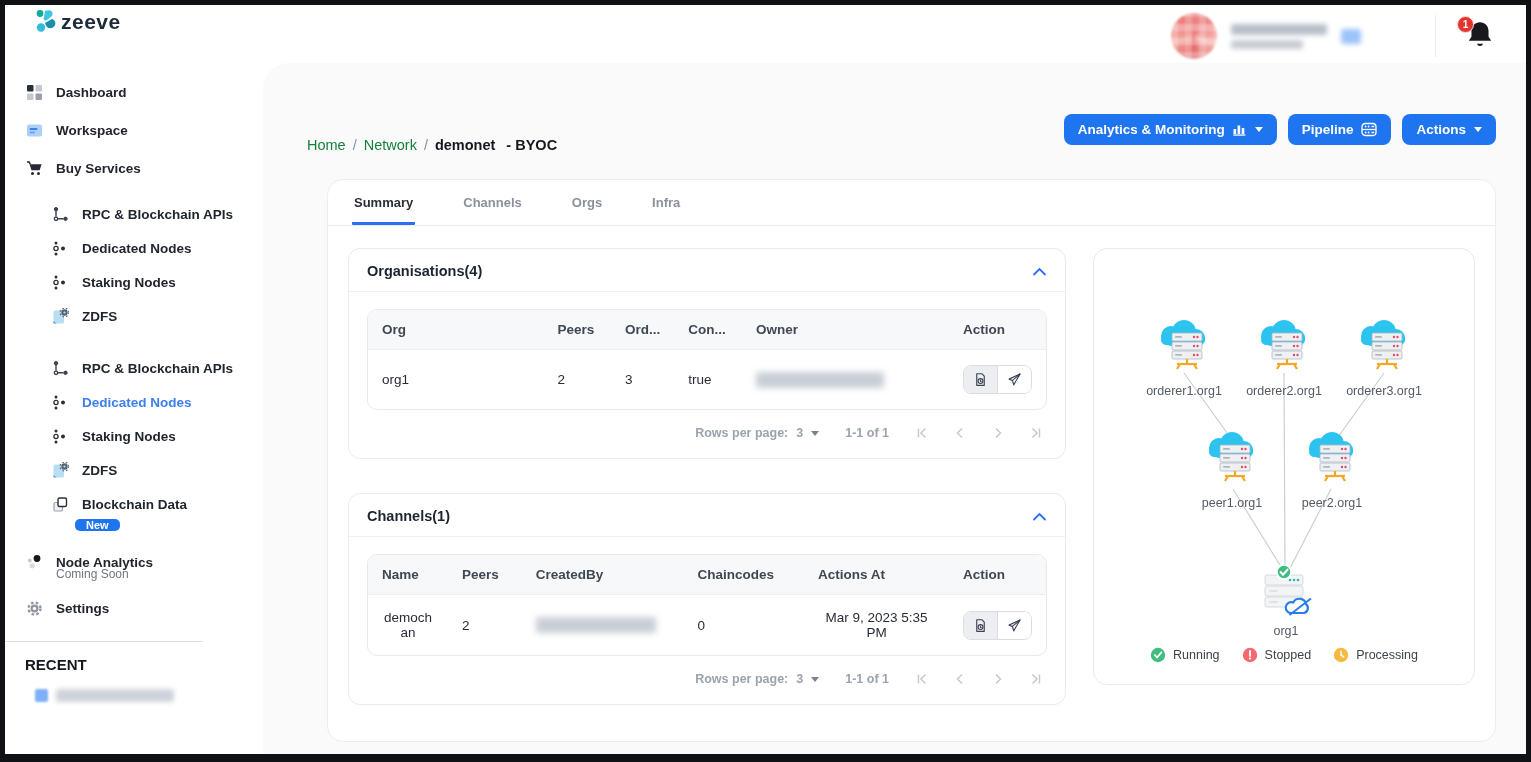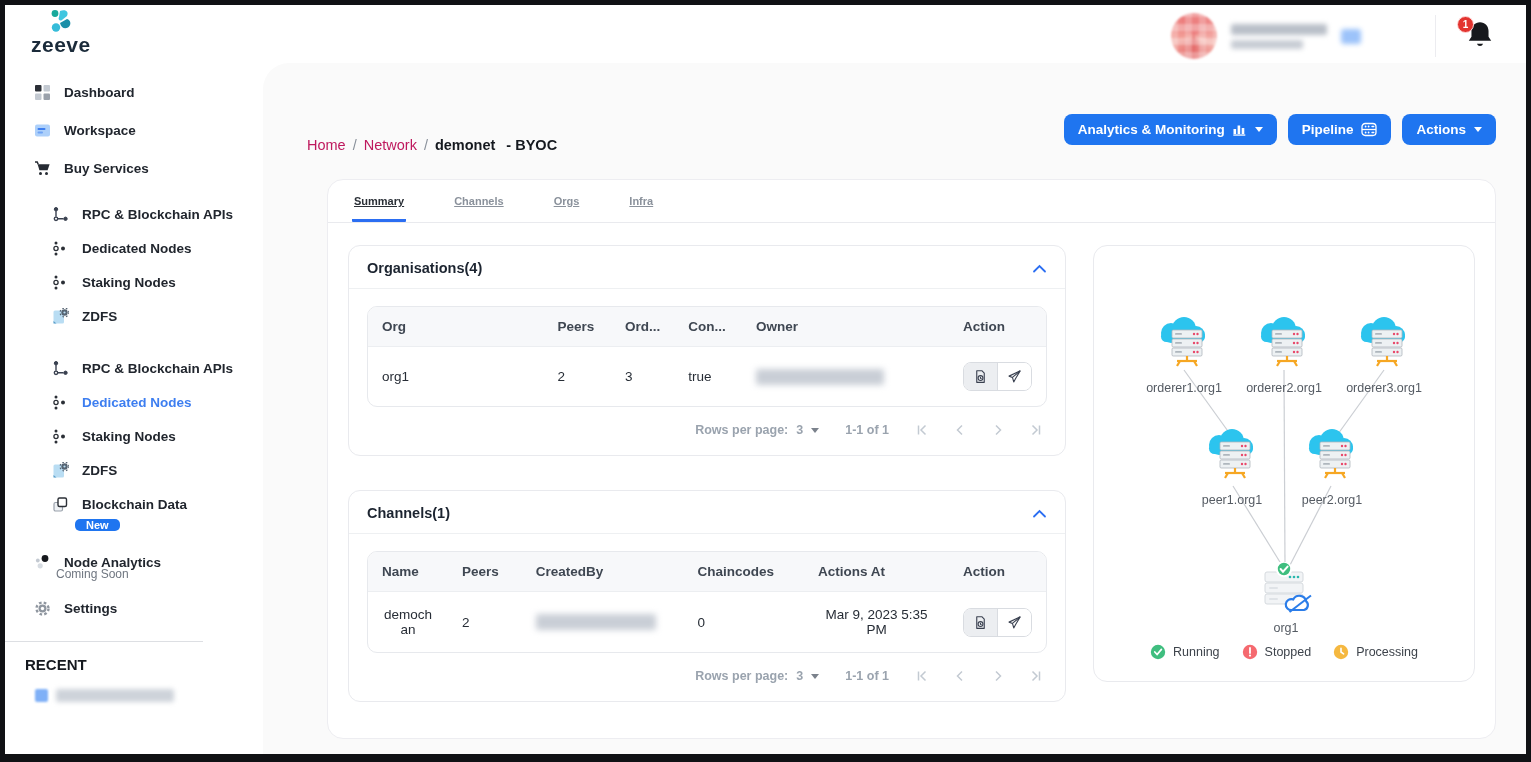--- a/index.html
+++ b/index.html
@@ -4,73 +4,73 @@
 <style>
   * { margin:0; padding:0; box-sizing:border-box; }
   html,body { background:#fff; }
   body { font-family:"Liberation Sans","DejaVu Sans",sans-serif; color:#21262e; }
   .frame { position:relative; width:1531px; height:762px; background:#fff;
            border:5px solid #101114; border-bottom-width:8px; overflow:hidden; }
 
   
   .topbar { position:absolute; left:0; top:0; right:0; height:58px; background:#fff;
             display:flex; align-items:flex-start; justify-content:space-between; padding:4px 28px 0 26px; }
-  .logo { display:flex; flex-direction:column; align-items:center; line-height:1; }
+  .logo { display:flex; flex-direction:row; align-items:center; line-height:1; }
   .logo-word { font-size:21px; font-weight:bold; color:#1b2b3a; letter-spacing:.5px; margin-top:1px; }
   .top-right { display:flex; align-items:center; gap:14px; margin-top:4px; }
   .avatar { width:46px; height:46px; border-radius:50%;
             background:
               repeating-linear-gradient(0deg, rgba(255,255,255,.28) 0 7px, rgba(0,0,0,0) 7px 14px),
               repeating-linear-gradient(90deg, rgba(255,255,255,.22) 0 7px, rgba(0,0,0,0) 7px 14px),
               conic-gradient(from 40deg,#e98585,#f2b4ad,#df6a6a,#f0a49c,#e87d7d,#e98585);
             filter:blur(1.2px) saturate(1.05); }
   .name-blur { display:flex; flex-direction:column; gap:5px; }
   .name-blur .b1 { width:96px; height:11px; background:#b9bfc8; border-radius:2px; filter:blur(2.5px); }
   .name-blur .b2 { width:72px; height:9px; background:#c7ccd4; border-radius:2px; filter:blur(2.5px); }
   .blue-blip { width:20px; height:15px; background:#9cc3fa; border-radius:3px; filter:blur(2.5px); }
   .top-divider { width:1px; height:42px; background:#ececf0; margin:0 14px 0 60px; }
   .bell-wrap { position:relative; width:34px; height:36px; cursor:pointer; }
   .badge { position:absolute; left:-7px; top:-2px; min-width:17px; height:17px; background:#e3342f;
            border:1.5px solid #ffd9d9; border-radius:50%; color:#fff; font-size:10px; font-weight:bold;
            display:flex; align-items:center; justify-content:center; z-index:2; }
 
   
   .sidebar { position:absolute; left:0; top:58px; bottom:0; width:258px; background:#fff; padding-top:10px; }
-  .side-item { display:flex; align-items:center; gap:13px; padding:10px 28px; font-size:13.5px; font-weight:bold; color:#21262e; cursor:pointer; }
+  .side-item { display:flex; align-items:center; gap:13px; padding:10px 20px; font-size:13.5px; font-weight:bold; color:#21262e; cursor:pointer; }
   .side-sub { padding:8px 20px 8px 46px; font-size:13.5px; font-weight:bold; }
   .side-sub.active { color:#3d7ef0; }
   .side-icon { width:18px; height:18px; flex:0 0 18px; display:flex; align-items:center; justify-content:center; }
   .badge-new { display:inline-block; margin:0 0 2px 70px; background:#1f75f0; color:#fff; font-size:11px;
                font-weight:bold; padding:0 11px; border-radius:5px; }
   .coming { font-size:12px; font-weight:normal; color:#6f7680; margin:-6px 0 0 51px; }
   .side-divider { height:1px; background:#dddfe3; margin:14px 60px 10px 0; }
   .recent-h { padding:4px 20px; font-size:15px; font-weight:bold; color:#15191f; }
   .recent-item { display:flex; align-items:center; gap:8px; padding:12px 20px 0 30px; }
   .recent-sq { width:13px; height:13px; background:#7fb0f7; border-radius:2px; filter:blur(1px); }
   .recent-blur { width:118px; height:13px; background:#ced3da; border-radius:2px; filter:blur(2.5px); }
 
   
   .main { position:absolute; left:258px; top:58px; right:0; bottom:0; background:#fafafa;
           border-top-left-radius:26px; }
   .content { padding:42px 30px 0 44px; }
   .content-head { display:flex; align-items:center; justify-content:space-between; }
   .breadcrumb { font-size:14.5px; display:flex; gap:7px; align-items:baseline; }
-  .bc-link { color:#be185d; cursor:pointer;margin-top:32px; }
+  .bc-link { color:#15803d; cursor:pointer;margin-top:32px; }
   .bc-sep { color:#8a919b; }
   .bc-current { color:#15191f; font-weight:bold; }
   .bc-suffix { color:#15191f; font-weight:bold; margin-left:4px; }
   .head-buttons { display:flex; gap:11px; }
   .btn { display:flex; align-items:center; gap:8px; background:#1f75f0; color:#fff; border:none;
          font-family:inherit; font-size:13.5px; font-weight:600; padding:8px 14px; border-radius:8px; cursor:pointer; }
   .caret-w { width:0; height:0; border-left:4.5px solid transparent; border-right:4.5px solid transparent; border-top:5px solid #fff; }
 
   
   .tabs-card { margin:26px 0 0 20px; background:#fff; border:1px solid #ededf1; border-radius:16px; }
   .tab-strip { display:flex; gap:46px; padding:0 0 0 24px; border-bottom:1px solid #e9eaee; }
-  .tab { padding:15px 2px 12px; font-size:11px; font-weight:600; color:#8a919b; cursor:pointer; border-bottom:3px solid transparent;text-decoration:underline; }
+  .tab { padding:15px 2px 12px; font-size:13px; font-weight:600; color:#8a919b; cursor:pointer; border-bottom:3px solid transparent; }
   .tab.active { color:#2a2f36; border-bottom-color:#2b6ef2; border-radius:1px; }
   .tabs-body { display:flex; gap:27px; padding:22px 20px 36px; }
   .left-col { flex:1; min-width:0; }
 
   
   .panel { border:1px solid #e9eaee; border-radius:12px; background:#fff; }
   .panel + .panel { margin-top:34px; }
   .panel-head { display:flex; align-items:center; justify-content:space-between; padding:14px 18px 12px; border-bottom:1px solid #eef0f2; }
   .panel-title { font-size:14.5px; font-weight:bold; color:#1c2430; }
   .collapse-btn { cursor:pointer; display:flex; align-items:center; }

